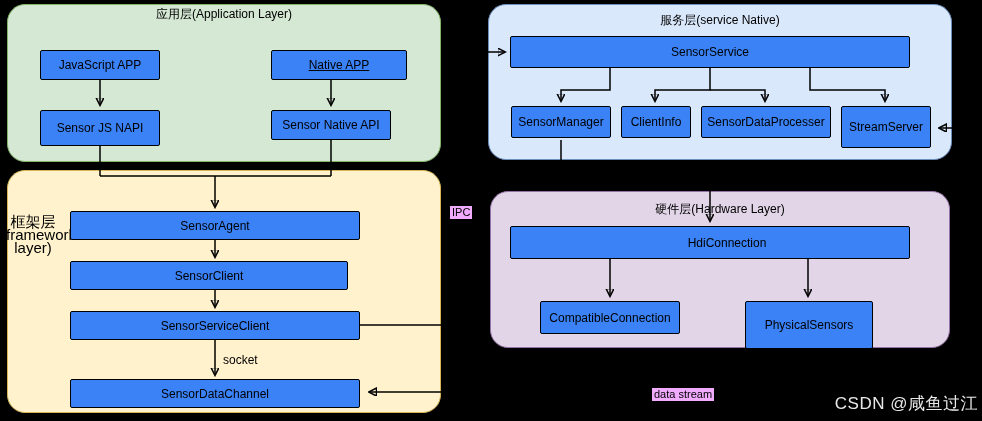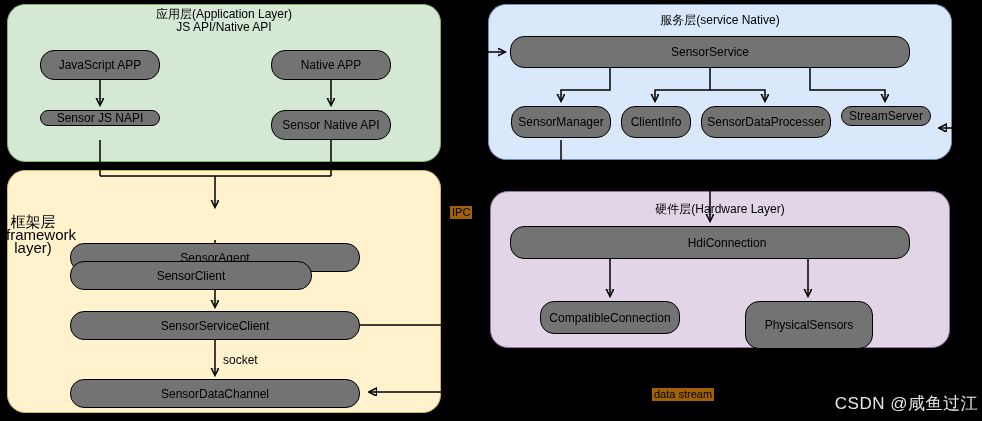--- a/index.html
+++ b/index.html
@@ -5,26 +5,26 @@
   html,body{margin:0;padding:0;background:#000;}
   #canvas{
     position:relative;width:982px;height:421px;background:#000;overflow:hidden;
     font-family:"Liberation Sans","DejaVu Sans",sans-serif;color:#000;
   }
   .layer-card{position:absolute;border:1.5px solid;border-radius:18px;box-sizing:border-box;z-index:1;}
   .layer-title{position:absolute;width:100%;text-align:center;font-size:12px;line-height:13px;z-index:3;}
   #lines{position:absolute;left:0;top:0;z-index:2;pointer-events:none;}
   #lines path{fill:none;stroke:#000;stroke-width:1.5px;}
   .node{
-    position:absolute;background:#737373;border:1px solid #000;border-radius:14px;
+    position:absolute;background:#3b82f6;border:1px solid #000;border-radius:2px;
     display:flex;align-items:center;justify-content:center;
     font-size:12px;white-space:nowrap;box-sizing:border-box;z-index:3;
   }
   .side-label{position:absolute;text-align:center;font-size:15px;line-height:13px;z-index:3;}
-  .chip{position:absolute;background:#a16207;color:#000;font-size:11px;line-height:13px;padding:0 2px;z-index:3;white-space:nowrap;}
+  .chip{position:absolute;background:#f0abfc;color:#000;font-size:11px;line-height:13px;padding:0 2px;z-index:3;white-space:nowrap;}
   .plain-label{position:absolute;color:#000;font-size:12px;line-height:13px;z-index:3;white-space:nowrap;}
   .watermark{position:absolute;right:4px;bottom:6px;color:#e8e8e8;font-size:17px;font-weight:400;z-index:4;letter-spacing:0.5px;}
 </style>
 </head>
 <body>
 
 <div id="canvas">
 
   <div class="layer-card" style="left: 7px; top: 4px; width: 434px; height: 158px; background-color: rgb(213, 232, 212); border-color: rgb(130, 179, 102);"></div>
   <div class="layer-card" style="left: 488px; top: 4px; width: 464px; height: 156px; background-color: rgb(218, 232, 252); border-color: rgb(108, 142, 191);"></div>
@@ -57,41 +57,40 @@
     <path d="M710 68 V90 H655 V101" marker-end="url(#arr)"></path>
     <path d="M710 90 H765 V101" marker-end="url(#arr)"></path>
     <path d="M810 68 V90 H885 V101" marker-end="url(#arr)"></path>
     <path d="M710 186 V221" marker-end="url(#arr)"></path>
     <path d="M610 259 V296" marker-end="url(#arr)"></path>
     <path d="M808 259 V296" marker-end="url(#arr)"></path>
   </svg>
 
   <div class="layer-title" style="left:7px;top:8px;width:434px;">
     <div>应用层(Application Layer)</div>
-    <div>JS API/Native API</div>
   </div>
   <div class="node" style="left:40px;top:50px;width:120px;height:30px;">JavaScript APP</div>
-  <div class="node" style="left:271px;top:50px;width:120px;height:30px;">Native APP</div>
-  <div class="node" style="left:40px;top:110px;width:120px;height:16px;">Sensor JS NAPI</div>
+  <div class="node" style="left:271px;top:50px;width:136px;height:30px;text-decoration:underline;">Native APP</div>
+  <div class="node" style="left:40px;top:110px;width:120px;height:36px;">Sensor JS NAPI</div>
   <div class="node" style="left:271px;top:110px;width:120px;height:30px;">Sensor Native API</div>
 
   <div class="layer-title" style="left:488px;top:14px;width:464px;">服务层(service Native)</div>
   <div class="node" style="left:510px;top:36px;width:400px;height:32px;">SensorService</div>
   <div class="node" style="left:511px;top:106px;width:100px;height:32px;">SensorManager</div>
   <div class="node" style="left:621px;top:106px;width:70px;height:32px;">ClientInfo</div>
   <div class="node" style="left:701px;top:106px;width:130px;height:32px;">SensorDataProcesser</div>
-  <div class="node" style="left:841px;top:106px;width:90px;height:20px;">StreamServer</div>
+  <div class="node" style="left:841px;top:106px;width:90px;height:42px;">StreamServer</div>
 
   <div class="side-label" style="left:1px;top:215px;width:64px;">
     <div>框架层</div>
     <div>(framework</div>
     <div>layer)</div>
   </div>
-  <div class="node" style="left:70px;top:211px;width:290px;height:29px;margin-top:32px;">SensorAgent</div>
-  <div class="node" style="left:70px;top:261px;width:242px;height:29px;">SensorClient</div>
+  <div class="node" style="left:70px;top:211px;width:290px;height:29px;">SensorAgent</div>
+  <div class="node" style="left:70px;top:261px;width:278px;height:29px;">SensorClient</div>
   <div class="node" style="left:70px;top:311px;width:290px;height:29px;">SensorServiceClient</div>
   <div class="node" style="left:70px;top:379px;width:290px;height:29px;">SensorDataChannel</div>
   <div class="plain-label" style="left:223px;top:354px;">socket</div>
 
   <div class="layer-title" style="left:490px;top:203px;width:460px;">硬件层(Hardware Layer)</div>
   <div class="node" style="left:510px;top:226px;width:400px;height:33px;padding-left:34px;">HdiConnection</div>
   <div class="node" style="left:540px;top:301px;width:140px;height:33px;">CompatibleConnection</div>
   <div class="node" style="left:745px;top:301px;width:128px;height:48px;">PhysicalSensors</div>
 
   <div class="chip" style="left:450px;top:206px;">IPC</div>

